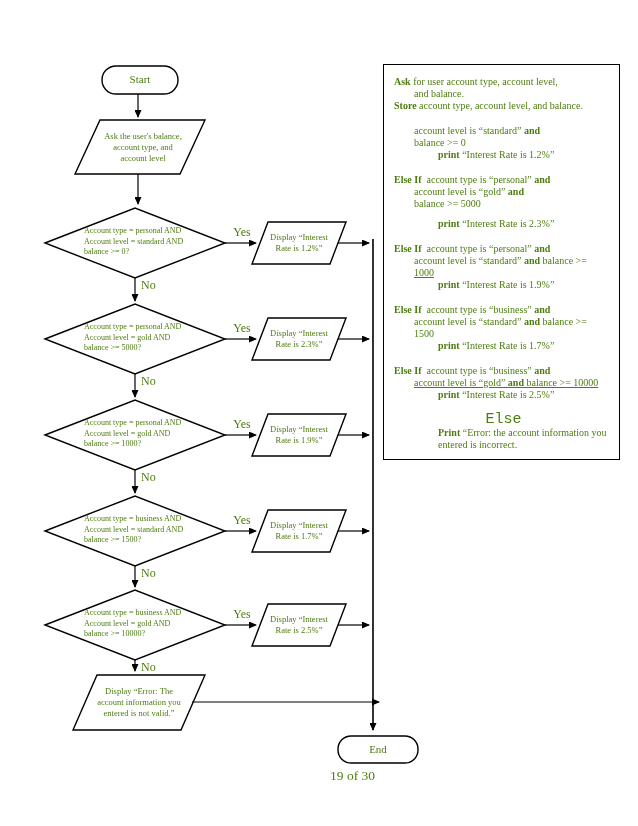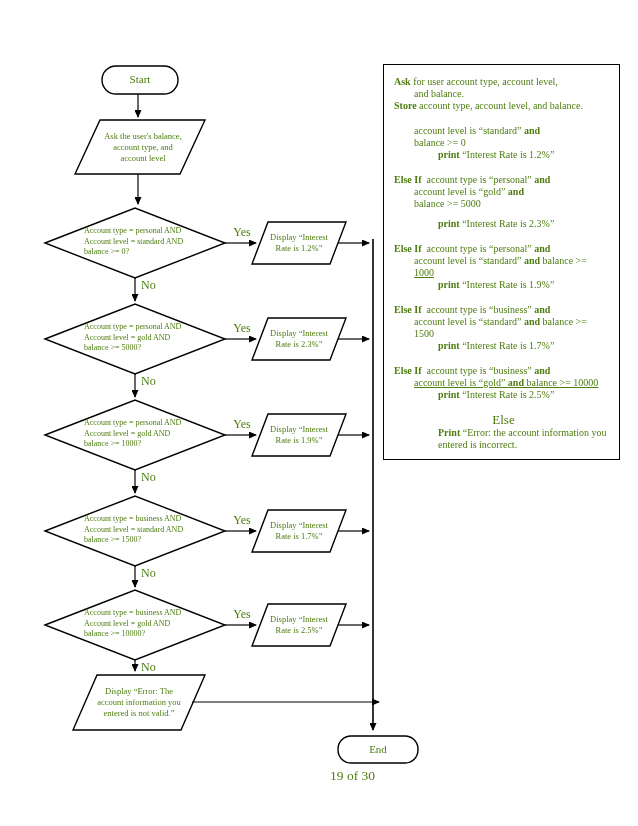--- a/index.html
+++ b/index.html
@@ -15,21 +15,21 @@
   .cond{text-align:left;font-size:8px;line-height:10.5px;}
   .edge-label{position:absolute;font-size:12px;line-height:11px;}
   .label{position:absolute;text-align:center;font-size:11px;}
   .pseudocode{
     position:absolute;left:383px;top:64px;width:237px;height:396px;
     border:1.5px solid #000;box-sizing:border-box;padding:11px 6px 0 10px;
   }
   .pc-line{font-size:10px;line-height:12.2px;white-space:pre-wrap;}
   .pc-bold{font-weight:bold;}
   .pc-center{text-align:center;}
-  .pc-large{font-size:13px;line-height:13.5px;}
+  .pc-large{font-size:15px;line-height:13.5px;font-family:Liberation Mono, monospace;}
   .page-number{position:absolute;left:255px;top:768px;width:120px;text-align:right;font-size:13.5px;}
 </style>
 </head>
 <body>
 
 <div class="page">
 
   <svg id="flow-svg" width="638" height="826">
     <defs>
       <marker id="arrow" markerUnits="userSpaceOnUse" markerWidth="8" markerHeight="7" refX="7" refY="3.5" orient="auto">

